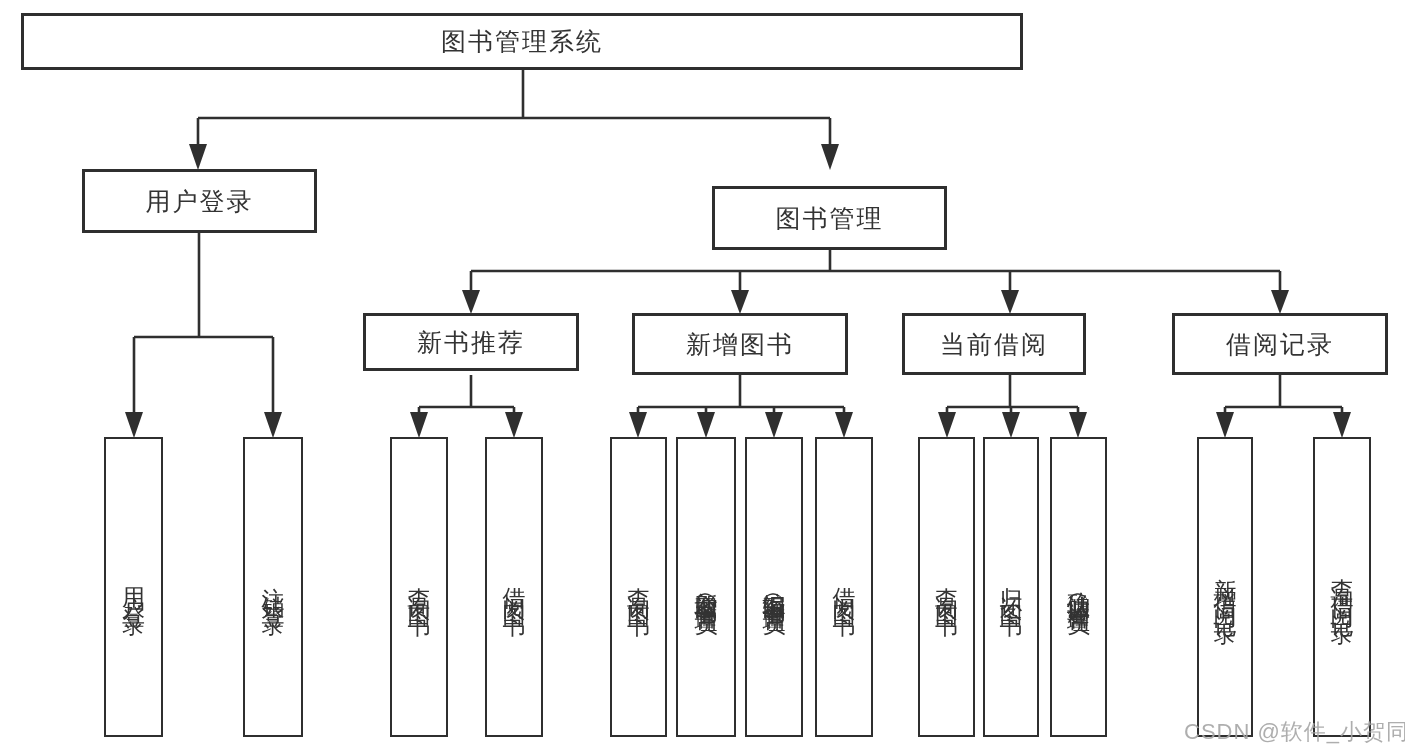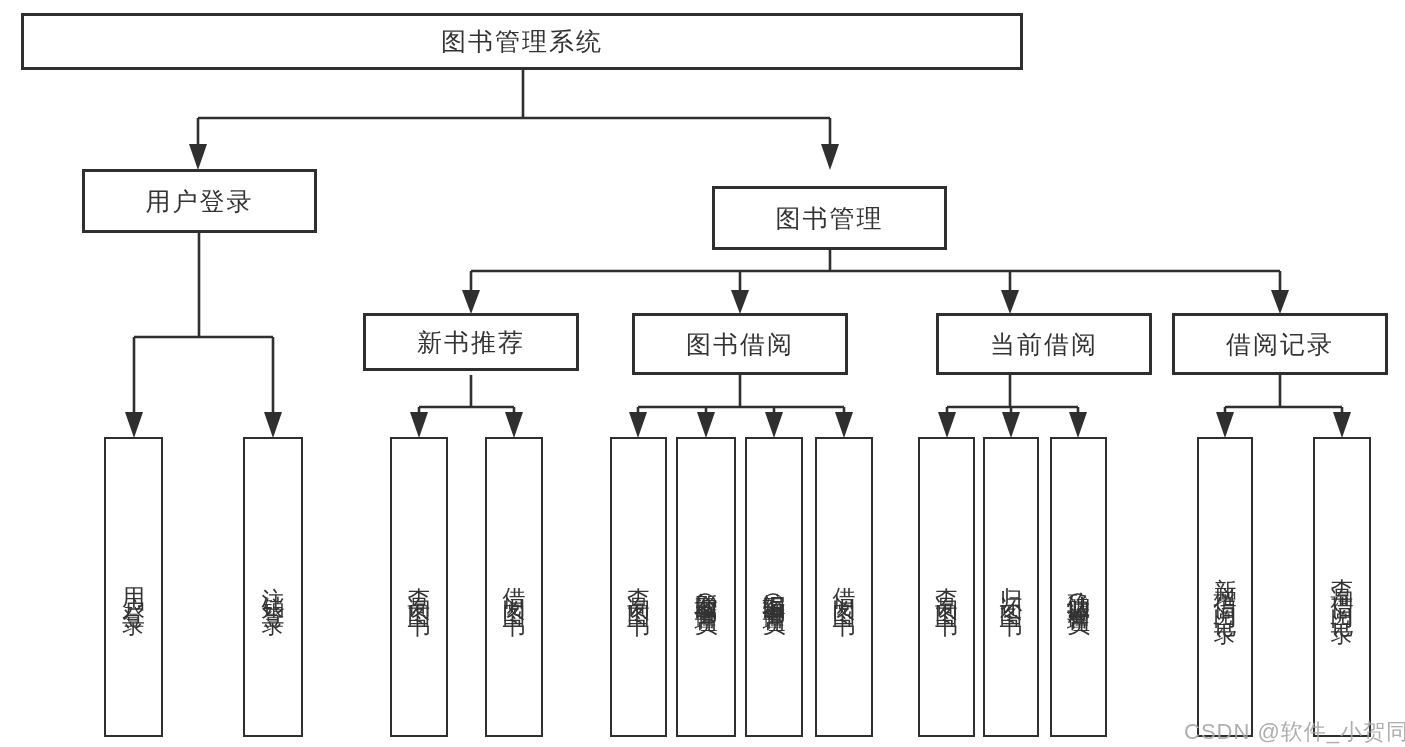--- a/index.html
+++ b/index.html
@@ -109,22 +109,22 @@
       <polygon points="1333,412 1351,412 1342,438"></polygon>
     </g>
   </svg>
 
   <div class="node" style="left:21px; top:13px; width:1002px; height:57px;">图书管理系统</div>
 
   <div class="node" style="left:82px; top:169px; width:235px; height:64px;">用户登录</div>
   <div class="node" style="left:712px; top:169px; width:235px; height:64px;margin-top:17px;">图书管理</div>
 
   <div class="node" style="left:363px; top:313px; width:216px; height:58px;">新书推荐</div>
-  <div class="node" style="left:632px; top:313px; width:216px; height:62px;">图书借阅</div>
-  <div class="node" style="left:936px; top:313px; width:216px; height:62px;">当前借阅</div>
+  <div class="node" style="left:632px; top:313px; width:216px; height:62px;">新增图书</div>
+  <div class="node" style="left:902px; top:313px; width:184px; height:62px;">当前借阅</div>
   <div class="node" style="left:1172px; top:313px; width:216px; height:62px;">借阅记录</div>
 
   <div class="leaf" style="left:104px; width:59px;">用户登录</div>
   <div class="leaf" style="left:243px; width:60px;">注销登录</div>
 
   <div class="leaf" style="left:390px; width:58px;">查询图书</div>
   <div class="leaf" style="left:485px; width:58px;">借阅图书</div>
 
   <div class="leaf" style="left:610px; width:57px;">查询图书</div>
   <div class="leaf long" style="left:676px; width:60px;">新增图书（管理员）</div>

